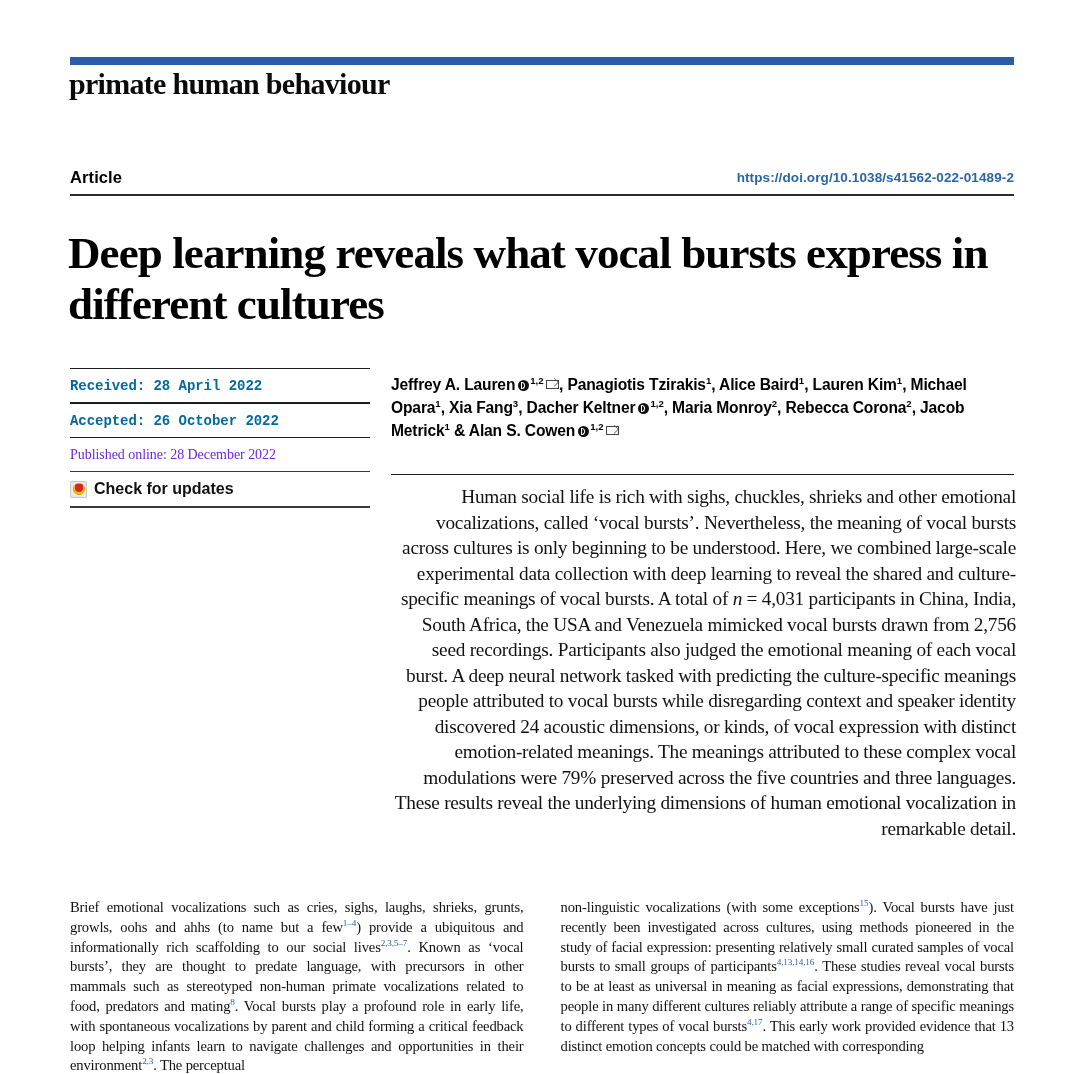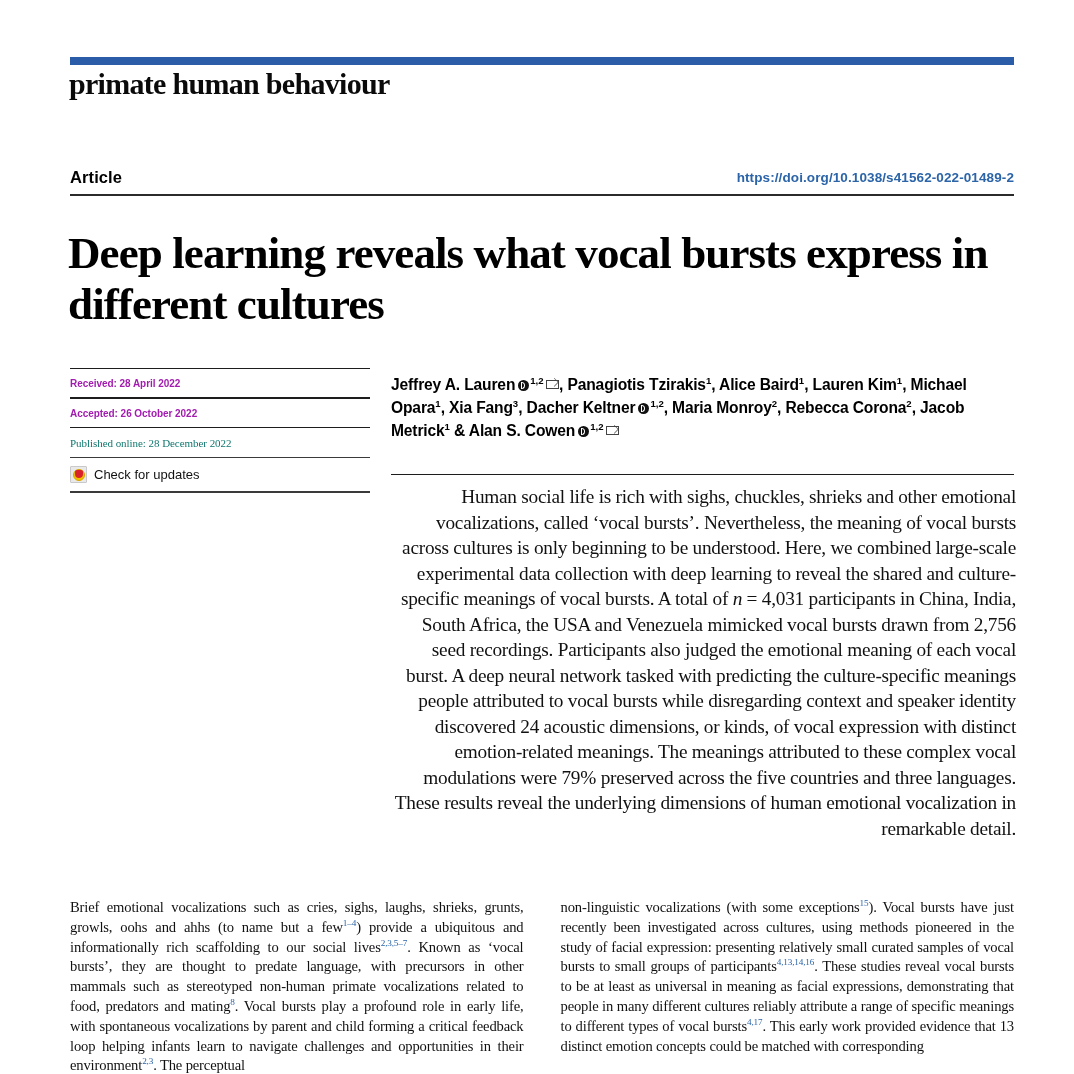--- a/index.html
+++ b/index.html
@@ -106,32 +106,32 @@
     top: 368px;
     width: 300px;
   }
   .meta-rule {
     height: 1.4px;
     background: #1d1d1d;
     width: 300px;
   }
   .meta-rule.light { background: #3a3a3a; height: 1.2px; }
   .meta-item {
-    font-family: Liberation Sans, sans-serif;
-    font-weight: 700;
-    font-size: 10px;
-    color: #a21caf;
+    font-family: Liberation Mono, monospace;
+    font-weight: 700;
+    font-size: 14px;
+    color: #0369a1;
     padding: 9px 0 8px 0;
     letter-spacing: -0.05px;
   }
   .meta-item.serif {
     font-family: "Liberation Serif", "DejaVu Serif", serif;
     font-weight: 400;
-    font-size: 11px;
-    color: #0f766e;
+    font-size: 14px;
+    color: #6d28d9;
   }
   .updates-row {
     display: flex;
     align-items: center;
     gap: 7px;
     padding: 8px 0 8px 0;
   }
   .crossmark {
     width: 17px;
     height: 17px;
@@ -153,22 +153,22 @@
   }
   .crossmark .inner {
     position: absolute;
     left: 3.5px; top: 2.5px;
     width: 8px; height: 8px;
     background: #d8232a;
     border-radius: 2px 2px 4px 4px;
   }
   .updates-label {
     font-family: "Liberation Sans", sans-serif;
-    font-weight: 400;
-    font-size: 13px;
+    font-weight: 700;
+    font-size: 16px;
     color: #111;
   }
 
   
   .authors {
     position: absolute;
     left: 391px;
     top: 373px;
     width: 625px;
     font-family: "Liberation Sans", sans-serif;

